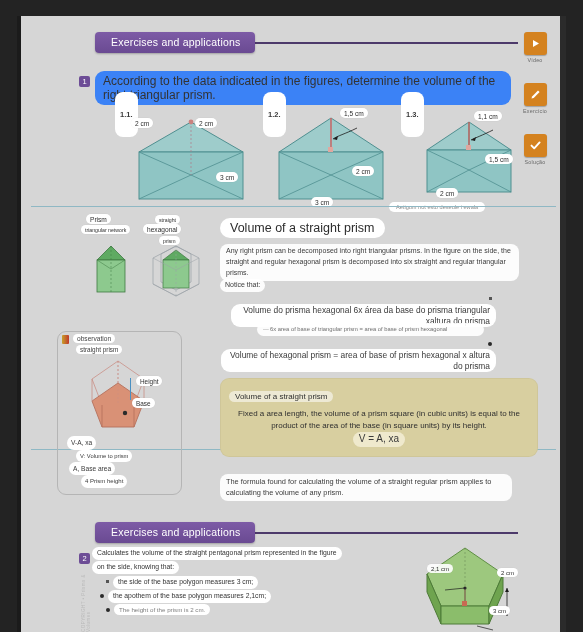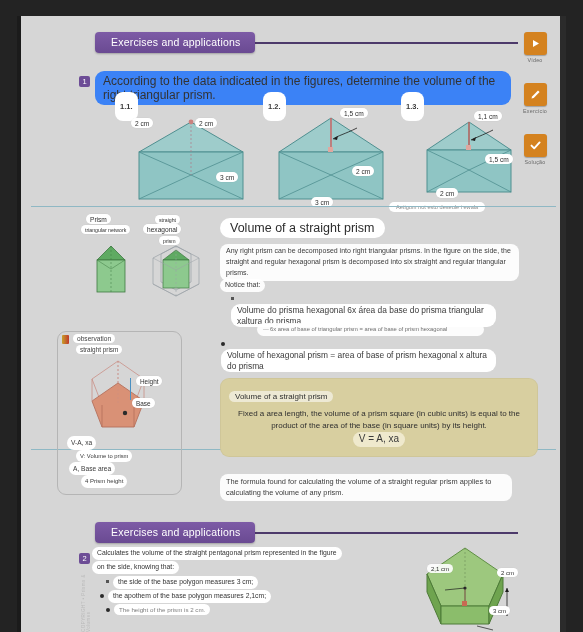--- a/index.html
+++ b/index.html
@@ -61,21 +61,21 @@
 
   
   .fig{position:absolute;}
   .lbl{
     position:absolute;background:#fff;border-radius:8px;
     font-size:6.6px;color:#2f2f2f;padding:1.5px 4px;white-space:nowrap;
     box-shadow:0 0 0 .5px rgba(0,0,0,.03);
   }
   .subnum{
     position:absolute;background:#fff;border-radius:8px;
-    font-size:7.5px;font-weight:bold;color:#3b3b3b;padding:10px 5px;
+    font-size:7.5px;font-weight:bold;color:#3b3b3b;padding:18px 5px;
   }
 
   
   #band1{top:16px;height:168px;}
   .stem{
     position:absolute;left:78px;top:39px;width:400px;
     font-size:12px;color:#333;background:#3b82f6;border-radius:9px;
     padding:3px 8px;
   }
   .stem-badge{position:absolute;left:62px;top:40px;}
@@ -91,21 +91,21 @@
   .hr-bot{position:absolute;left:14px;right:10px;bottom:0;height:1.4px;background:#8fb8c4;}
   .theory-title{
     position:absolute;left:203px;top:12px;
     background:#fff;border-radius:10px;padding:3px 10px;
     font-size:12.5px;color:#2d2d2d;
   }
   .para{
     position:absolute;font-size:7px;color:#3b3b3b;line-height:1.55;
     background:rgba(255,255,255,.92);border-radius:8px;padding:2px 6px;
   }
-  .bullet-row{position:absolute;font-size:8.4px;color:#333;line-height:1.45;}
+  .bullet-row{position:absolute;font-size:8.4px;color:#333;line-height:1.45;text-align:right;}
   .dot{display:inline-block;width:4px;height:4px;border-radius:50%;background:#2a2a2a;vertical-align:middle;margin-right:4px;}
   .sq{display:inline-block;width:3px;height:3px;background:#555;vertical-align:middle;margin-right:4px;}
 
   .yellowbox{
     position:absolute;left:203px;top:172px;width:300px;
     background:#d8cfa0;border-radius:9px;padding:7px 9px 10px;
     box-shadow:inset 0 0 0 1px rgba(0,0,0,.04);
   }
   .yb-title{font-size:8px;color:#2f2f2f;background:rgba(255,255,255,.55);
     border-radius:7px;display:inline-block;padding:1px 6px;}

